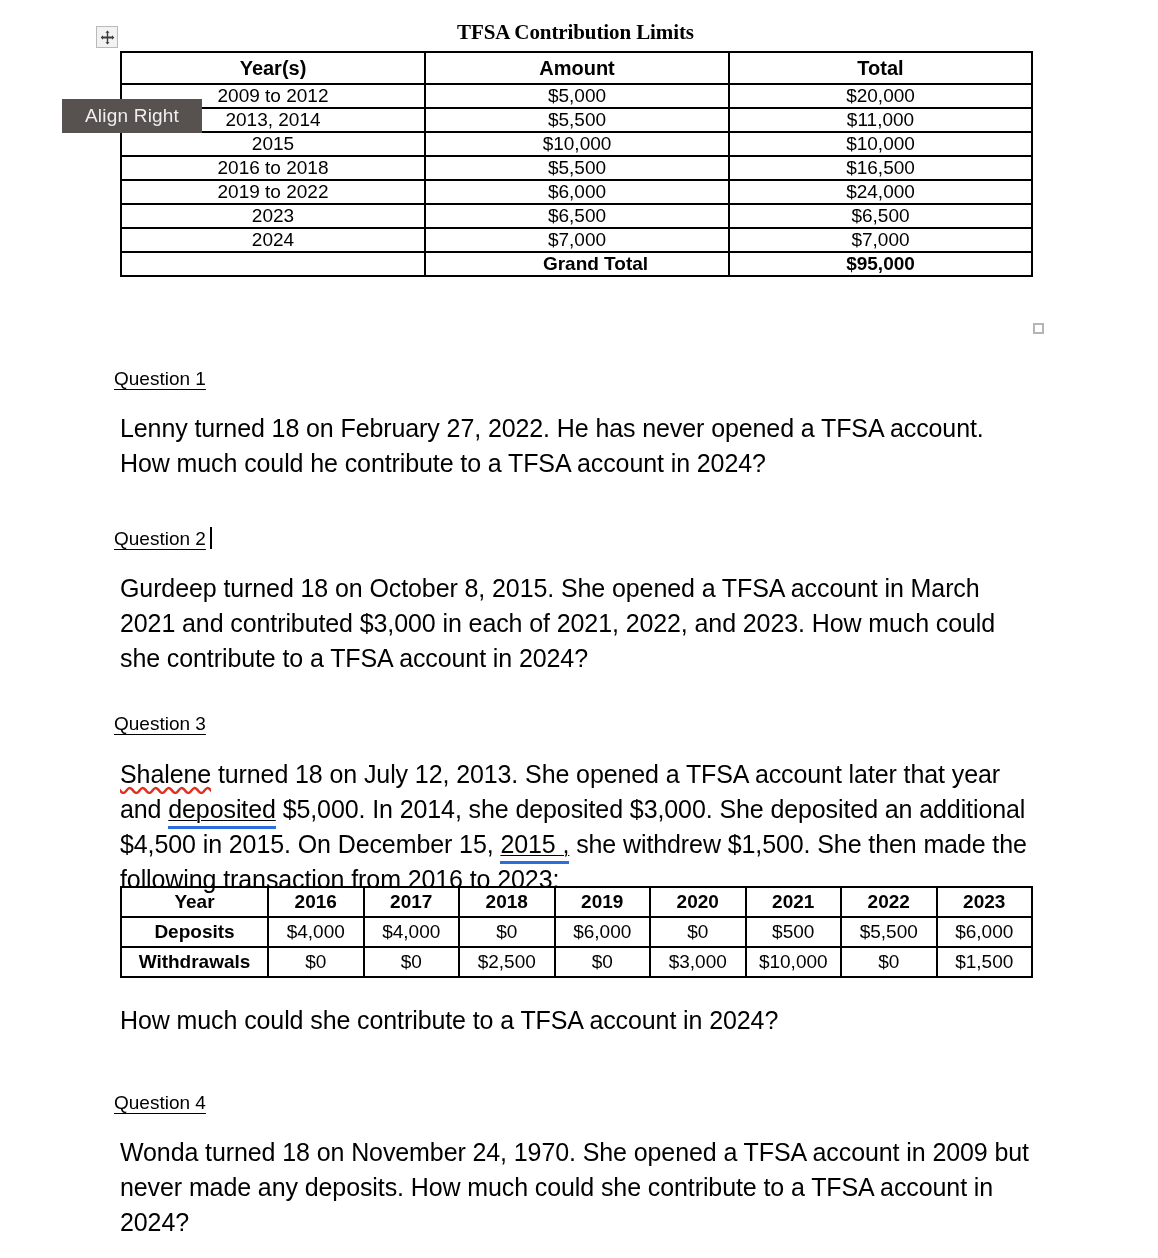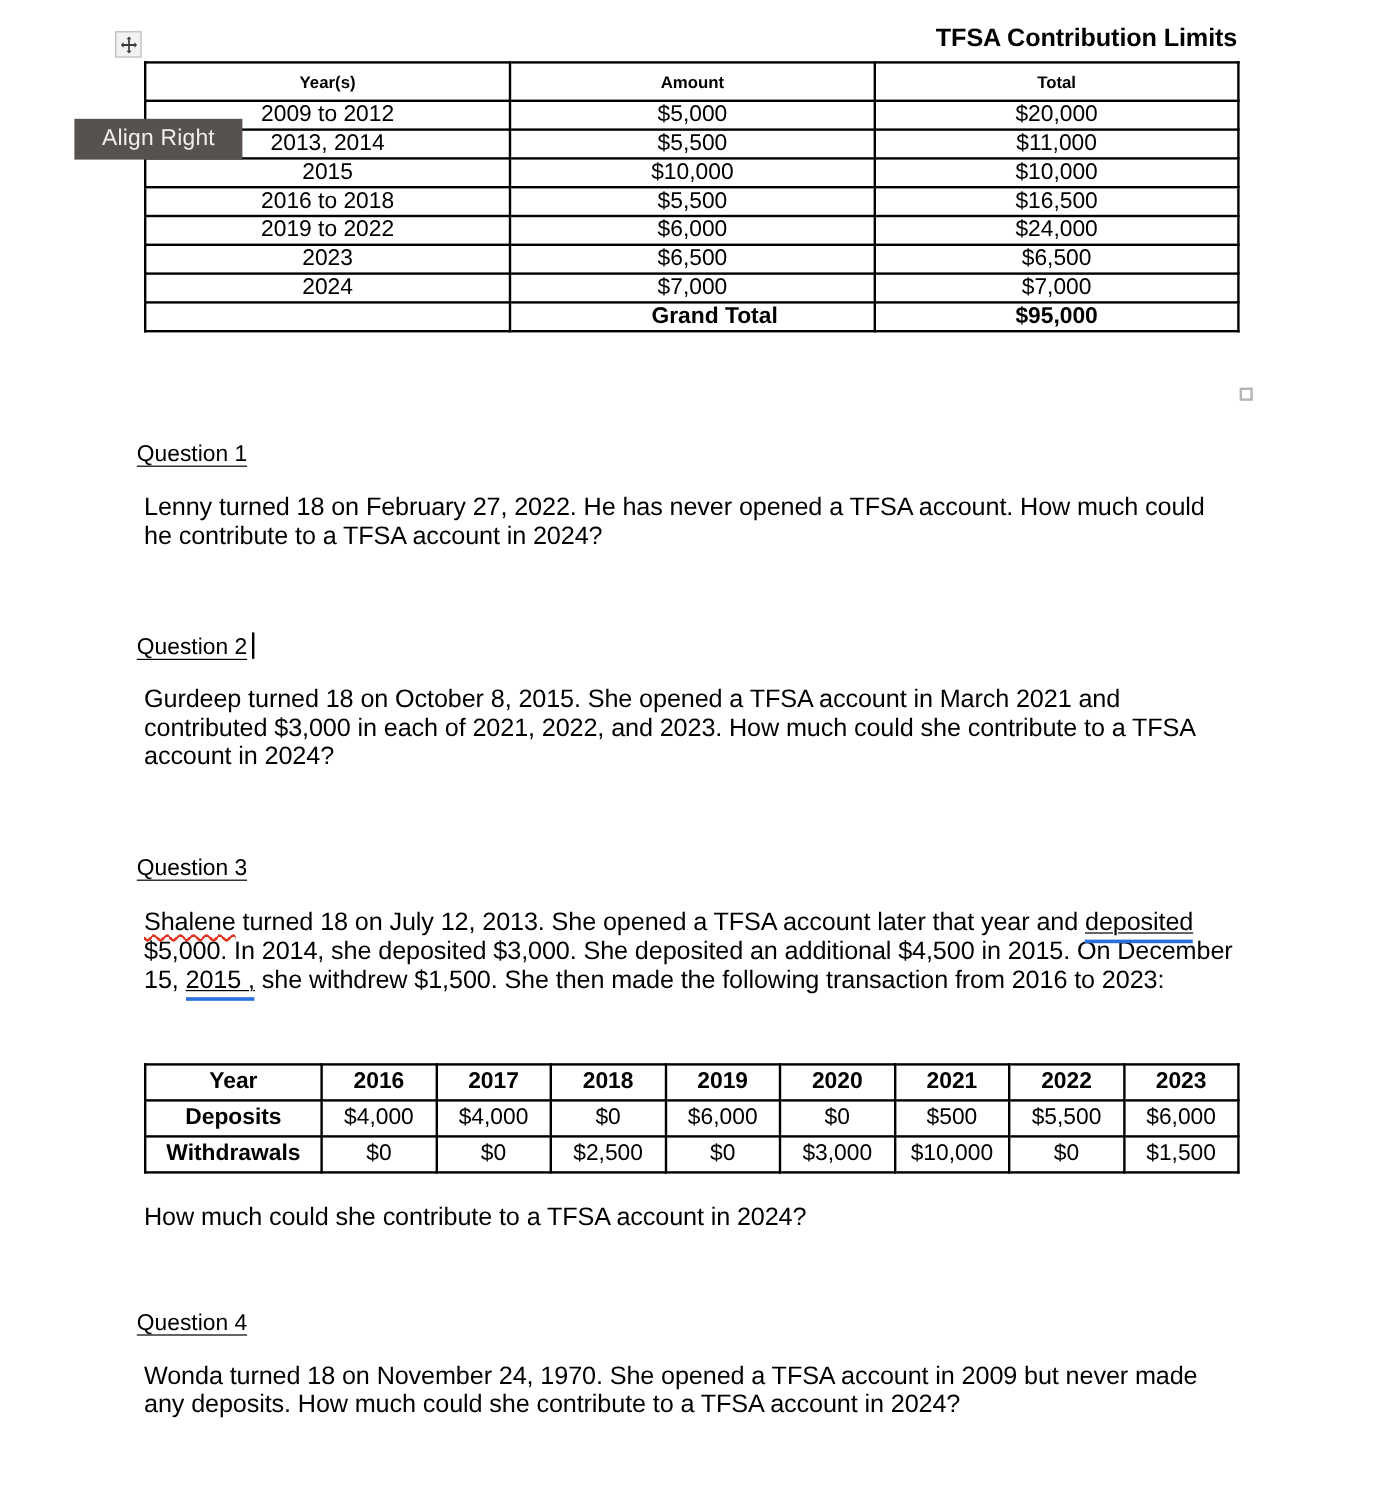--- a/index.html
+++ b/index.html
@@ -54,24 +54,25 @@
     white-space: nowrap;
     z-index: 40;
   }
 
   
   #table-title {
     position: absolute;
     left: 120px;
     top: 20px;
     width: 911px;
-    text-align: right;
+    text-align: center;
     font-size: 21px;
     font-weight: bold;
     letter-spacing: -.1px;
+    font-family: Liberation Serif, serif;
   }
 
   
   #limits-table {
     position: absolute;
     left: 120px;
     top: 51px;
     width: 911px;
     border-collapse: collapse;
     table-layout: fixed;
@@ -81,21 +82,21 @@
     height: 24px;
     text-align: center;
     vertical-align: middle;
     font-size: 19px;
     font-weight: normal;
     padding: 0 6px;
     box-sizing: border-box;
   }
   #limits-table thead th {
     font-weight: bold;
-    font-size: 14px;
+    font-size: 20px;
     height: 32px;
     margin-top: 13px;
   }
   #limits-table .col-years  { width: 304px; }
   #limits-table .col-amount { width: 304px; }
   #limits-table .col-total  { width: 303px; }
   #limits-table .gt-label {
     text-align: center;
     font-weight: bold;
     padding-right: 10px;
@@ -122,22 +123,22 @@
     font-size: 19px;
     font-weight: normal;
     text-decoration: underline;
     text-underline-offset: 4px;
     white-space: nowrap;
   }
   .q-body {
     position: absolute;
     left: 120px;
     width: 912px;
-    font-size: 21px;
-    line-height: 24px;
+    font-size: 25px;
+    line-height: 35px;
     letter-spacing: -.1px;
   }
   .caret {
     display: inline-block;
     width: 2px;
     height: 22px;
     background: #000;
     vertical-align: -4px;
     margin-left: 4px;
     text-decoration: none;

